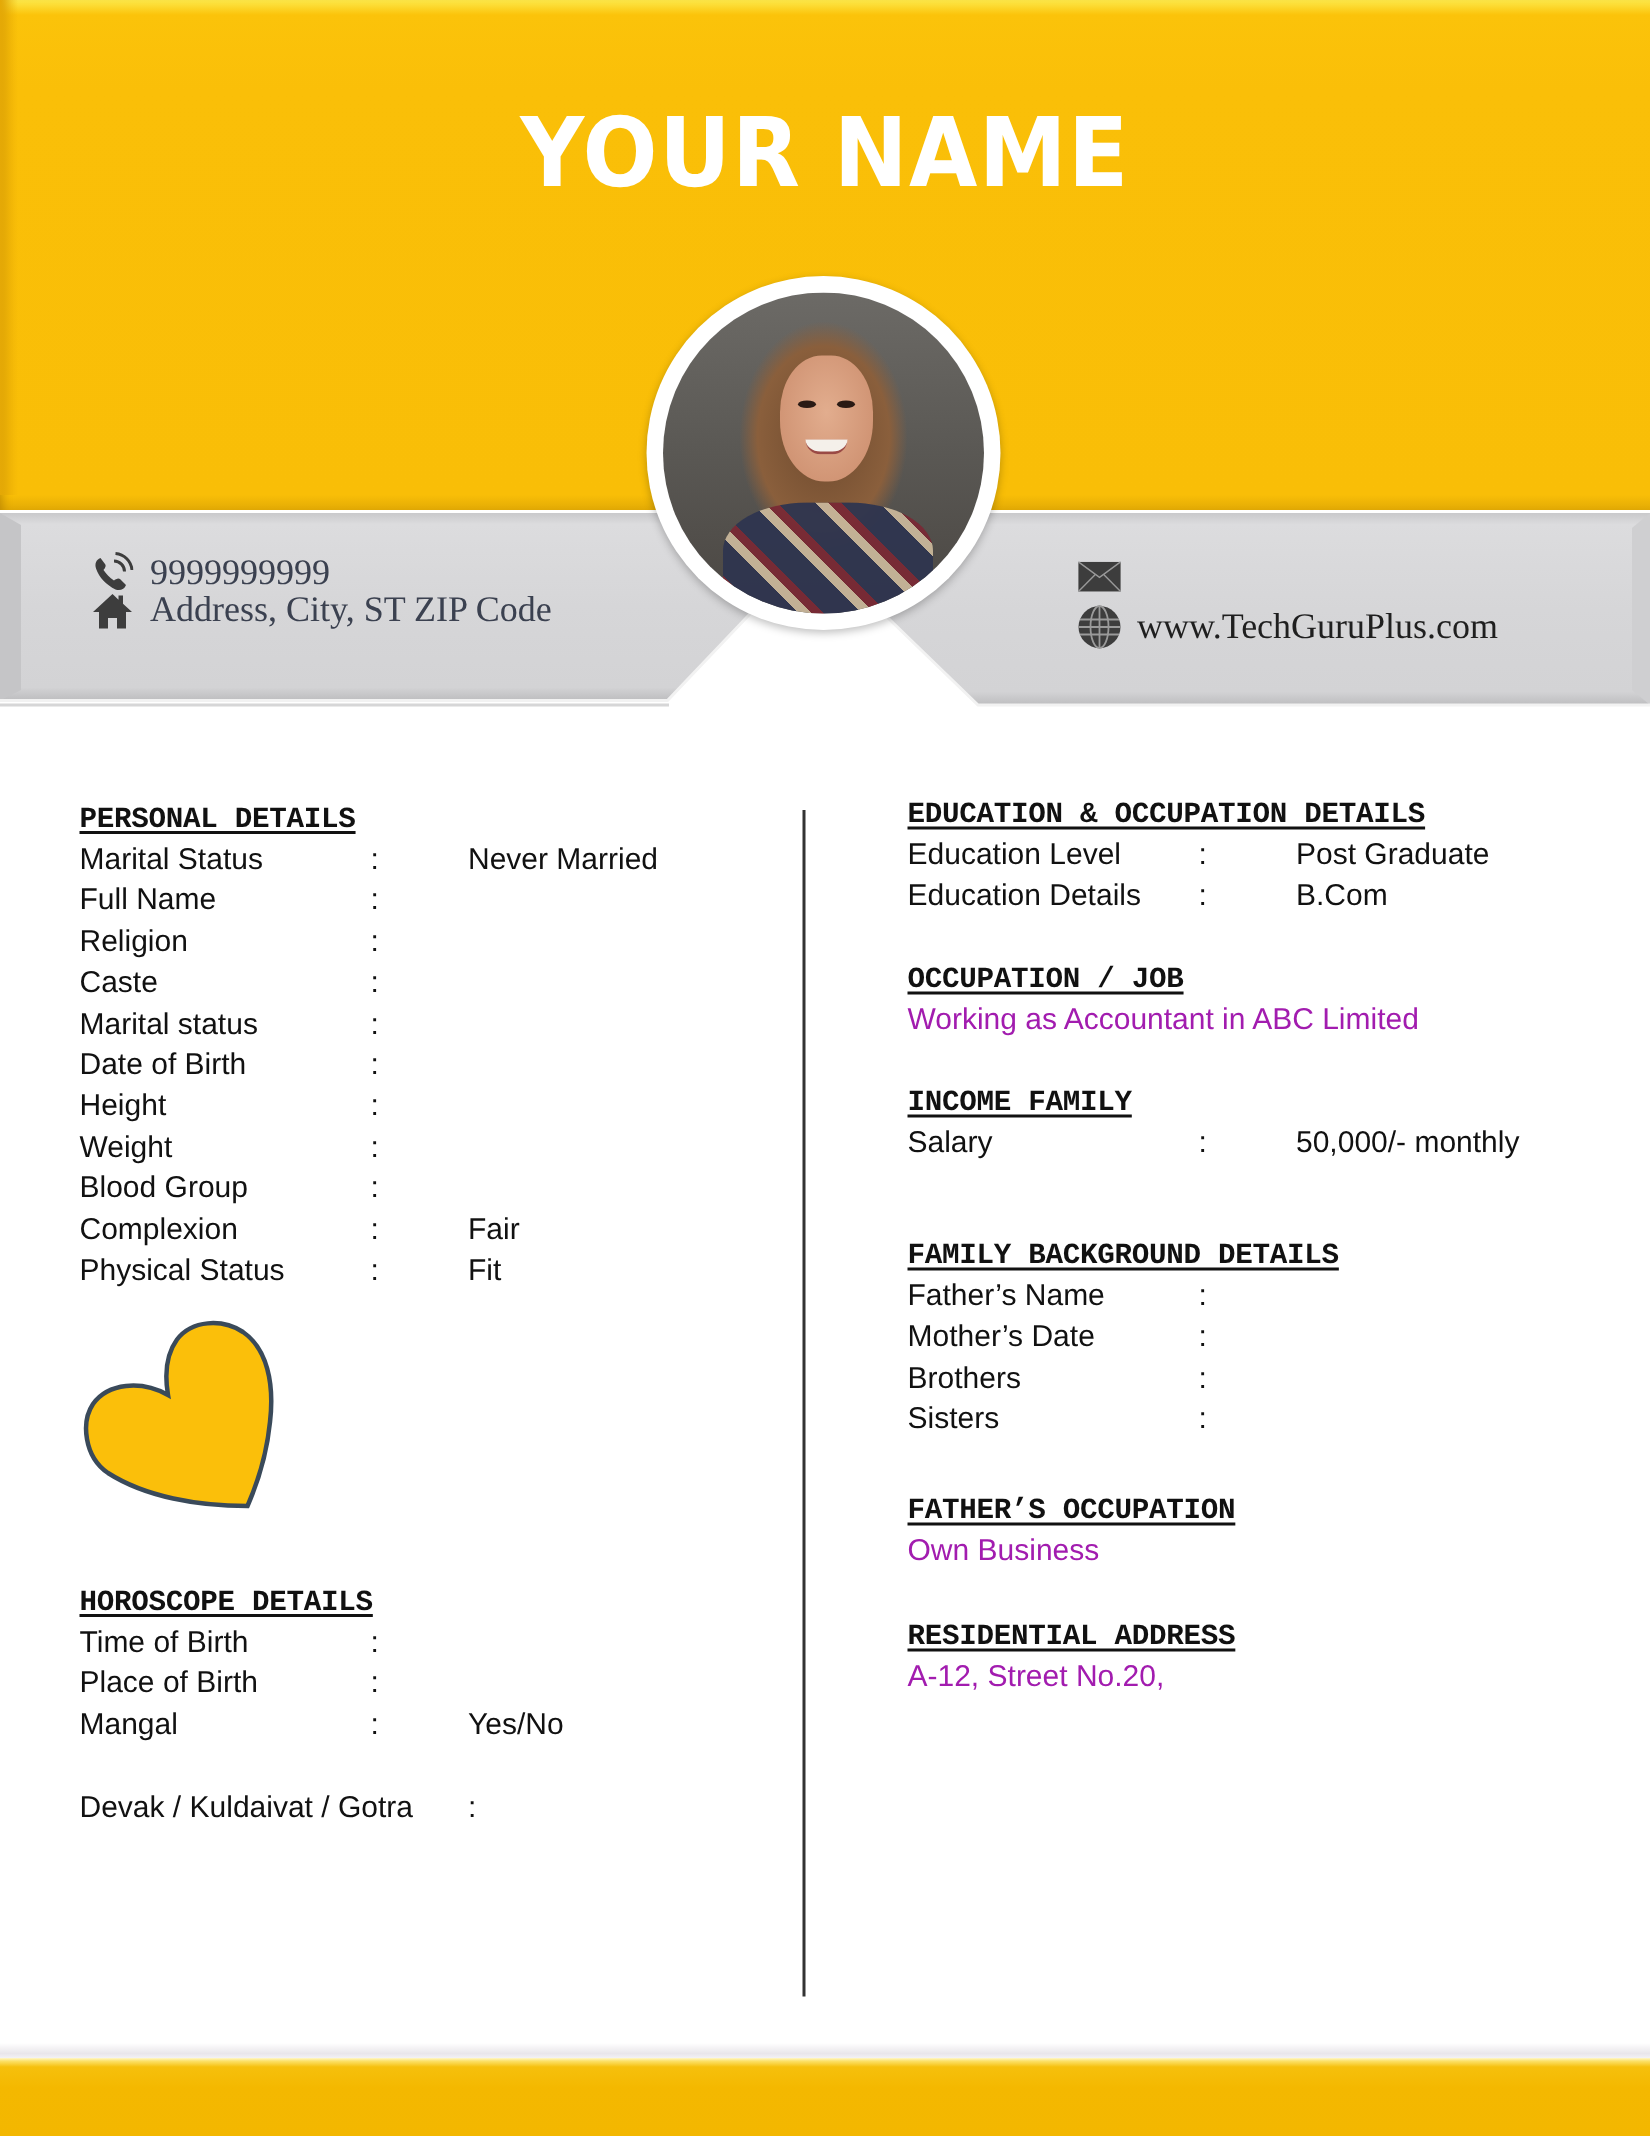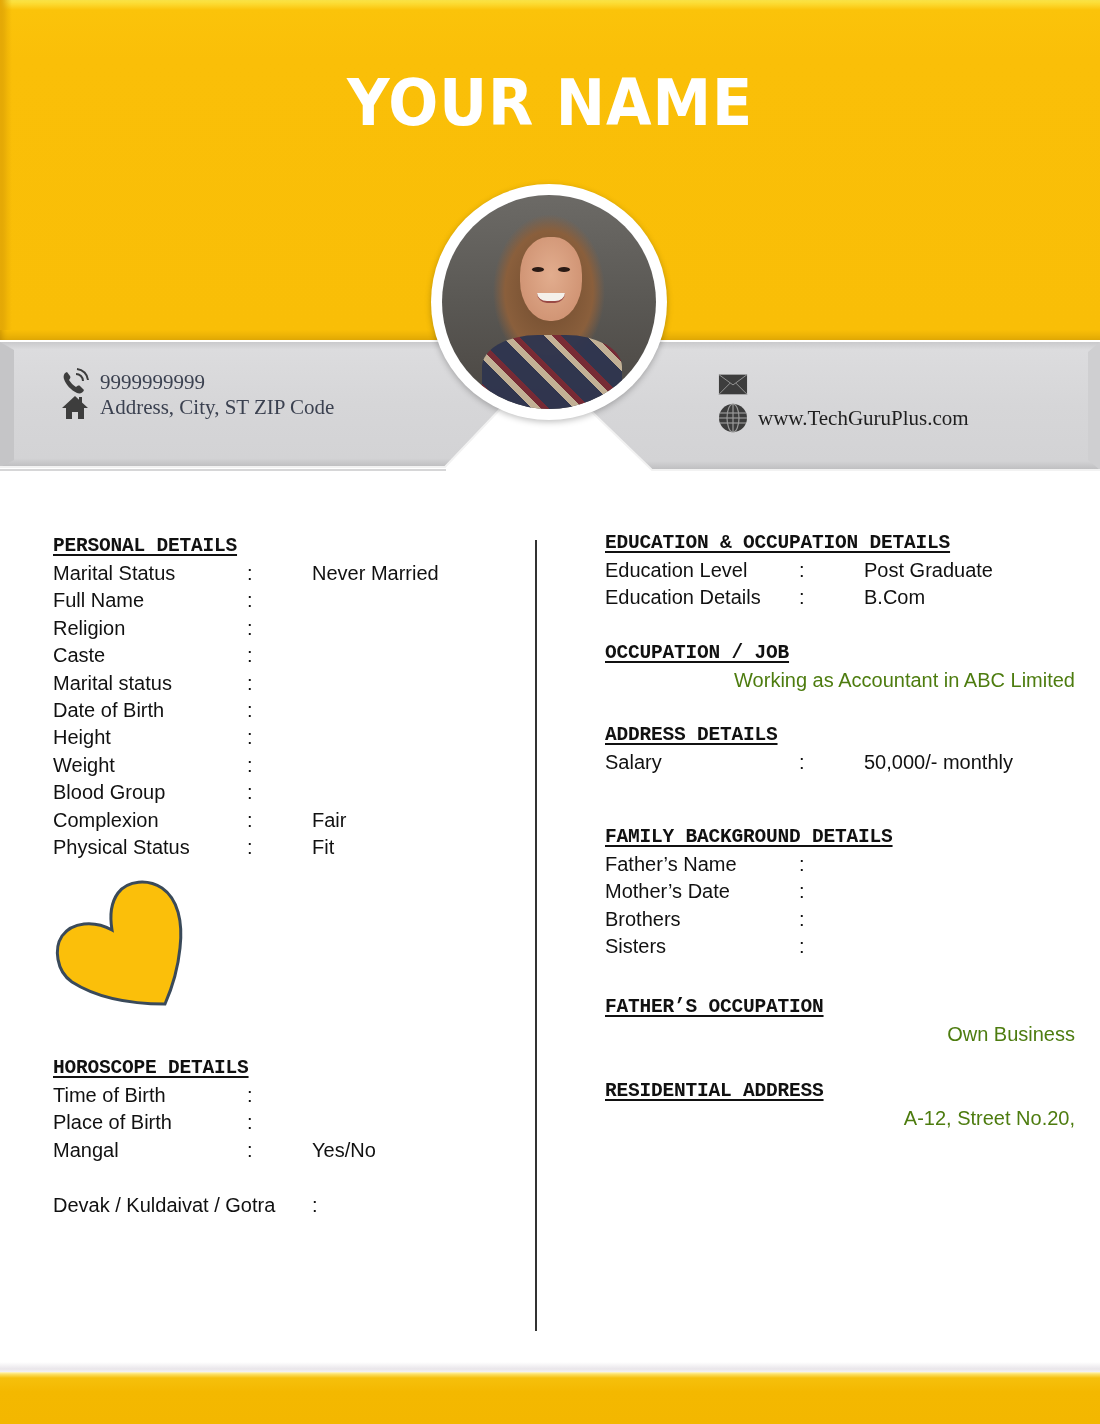--- a/index.html
+++ b/index.html
@@ -23,21 +23,21 @@
   }
 
   
   .ribbon { position: absolute; top: 342px; height: 130px; }
   .ribbon svg { position: absolute; left: 0; top: 0; }
   .ribbon-left { left: 0; width: 510px; }
   .ribbon-right { left: 590px; width: 510px; }
 
   .contact-line {
     position: absolute; display: flex; align-items: center;
-    font-family: "Liberation Serif", serif; font-size: 21px; color: #3b4150;
+    font-family: "Liberation Serif", serif; font-size: 24px; color: #3b4150;
   }
   .contact-line .ico { width: 30px; height: 28px; margin-right: 10px; display: inline-flex; align-items: center; justify-content: center; }
   .contact-line.dark { color: #1f1f1f; }
 
   
   .photo-ring {
     position: absolute; left: 431px; top: 184px; width: 236px; height: 236px;
     border-radius: 50%; background: #ffffff;
     box-shadow: 0 2px 6px rgba(0,0,0,0.25);
   }
@@ -70,21 +70,21 @@
   
   .section { position: absolute; font-family: "Liberation Sans", sans-serif; }
   .sec-title {
     font-weight: bold; font-size: 19.5px; text-decoration: underline; text-underline-offset: 3px;
     text-decoration-thickness: 2px; color: #111; line-height: 27px; letter-spacing: -0.2px; font-family: Liberation Mono, monospace;
   }
   .row { position: relative; height: 27.4px; font-size: 20px; line-height: 27.4px; color: #111; white-space: nowrap; }
   .row .lbl { position: absolute; left: 0; }
   .row .colon { position: absolute; }
   .row .val { position: absolute; }
-  .plain { font-size: 20px; line-height: 27.4px; color: #4d7c0f; white-space: nowrap; text-align: right; }
+  .plain { font-size: 20px; line-height: 27.4px; color: #a21caf; white-space: nowrap; }
 
   .left-col .colon { left: 194px; }
   .left-col .val { left: 259px; }
   .right-col .colon { left: 194px; }
   .right-col .val { left: 259px; }
 
   .divider { position: absolute; left: 535px; top: 540px; width: 2px; height: 791px; background: #333; }
 
   .heart { position: absolute; left: 52px; top: 878px; }
 
@@ -297,21 +297,21 @@
       <span class="val">B.Com</span>
     </div>
 </div>
 
 <div class="section right-col" style="left:605px; top:640px; width:470px;">
   <div class="sec-title">OCCUPATION / JOB</div>
   <div class="plain">Working as Accountant in ABC Limited</div>
 </div>
 
 <div class="section right-col" style="left:605px; top:722px; width:470px;">
-  <div class="sec-title">ADDRESS DETAILS</div>
+  <div class="sec-title">INCOME FAMILY</div>
   <div class="row">
       <span class="lbl">Salary</span>
       <span class="colon">:</span>
       <span class="val">50,000/- monthly</span>
     </div>
 </div>
 
 <div class="section right-col" style="left:605px; top:824px; width:470px;">
   <div class="sec-title">FAMILY BACKGROUND DETAILS</div>
   <div class="row">

